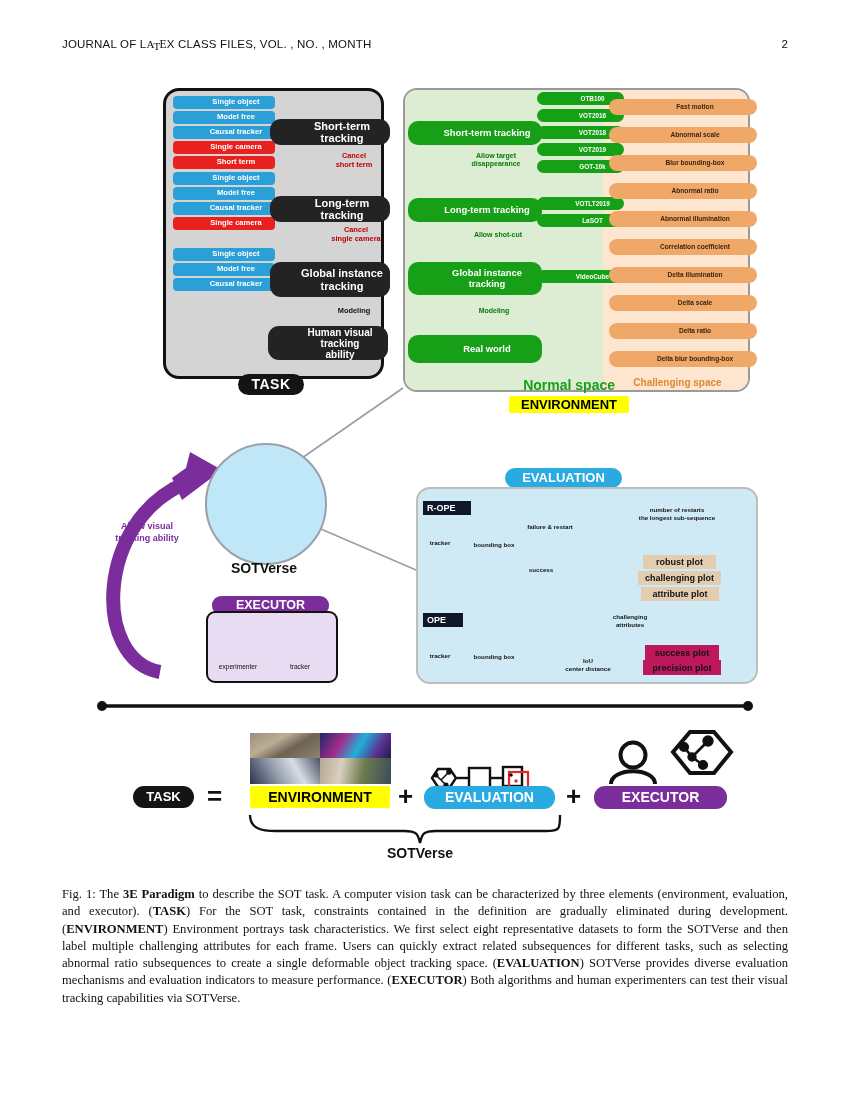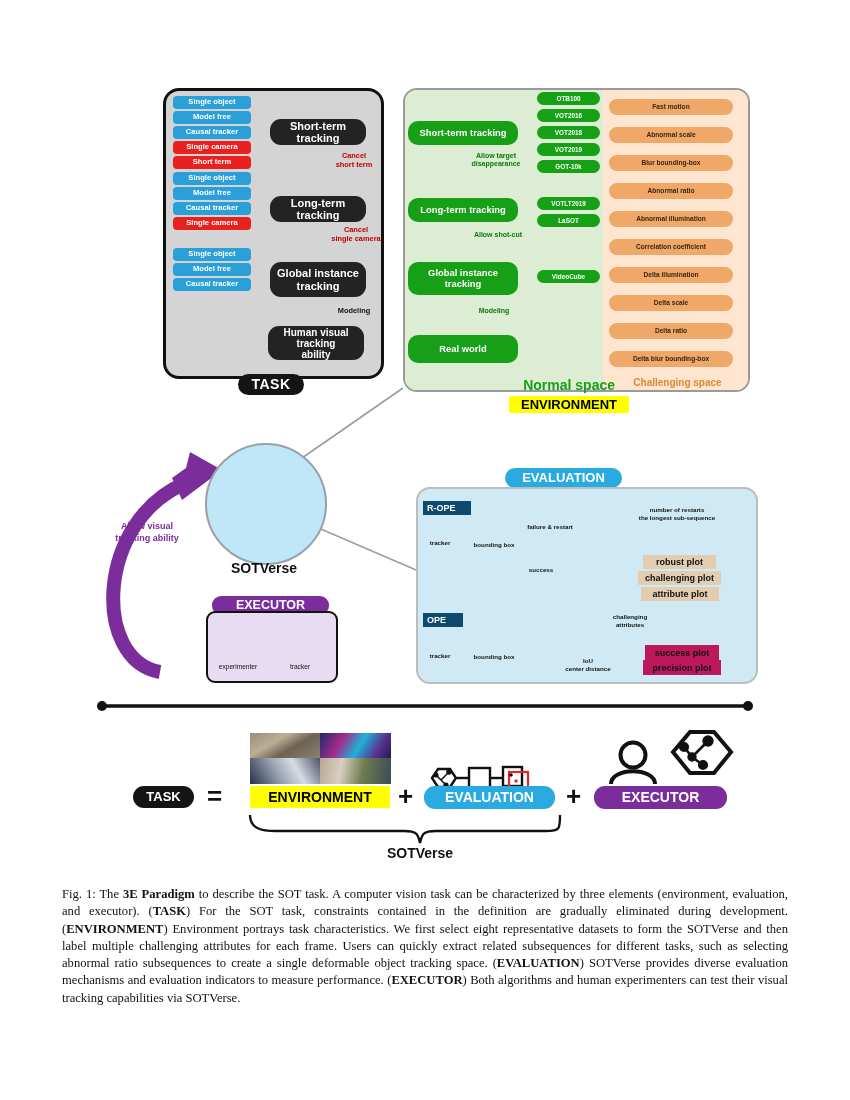--- a/index.html
+++ b/index.html
@@ -17,21 +17,21 @@
   .hdr .latex{font-family:"Liberation Serif",serif;}
   .hdr .latex .a{font-size:11px;position:relative;top:0;}
   .hdr .latex .t{font-size:11px;position:relative;top:2px;margin:0 -1px;}
 
   
   .fig{position:absolute;left:0;top:0;width:850px;height:880px;}
   .abs{position:absolute;}
   .pill{border-radius:999px;display:flex;align-items:center;justify-content:center;
         font-family:"Liberation Sans",sans-serif;font-weight:bold;text-align:center;line-height:1.05;}
   .rrect{border-radius:8px;display:flex;align-items:center;justify-content:center;
-         font-family:"Liberation Sans",sans-serif;font-weight:bold;text-align:center;line-height:1.1;}
+         font-family:"Liberation Sans",sans-serif;font-weight:bold;text-align:center;line-height:1.1;padding-left:24px;}
 
   
   #task-panel{left:163px;top:88px;width:215px;height:285px;background:#d4d4d4;
               border:3px solid #111;border-radius:16px;}
   .tk-blue{background:#2a9fd8;color:#fff;font-size:7.6px;height:13px;width:78px;border-radius:4px;}
   .tk-red{background:#e8201e;color:#fff;font-size:7.6px;height:13px;width:78px;border-radius:4px;}
   .tk-black{background:#232323;color:#fff;border-radius:11px;font-size:11px;}
   .tk-lbl{font-family:"Liberation Sans",sans-serif;font-weight:bold;font-size:7.4px;color:#c00000;
           text-align:center;line-height:1.15;}
   #task-badge{left:238px;top:374px;width:66px;height:21px;background:#141414;color:#fff;
@@ -68,21 +68,21 @@
               border-radius:9px;font-size:12.5px;}
   #exec-box{left:206px;top:611px;width:128px;height:68px;background:#e8dcf2;
             border:2.5px solid #111;border-radius:9px;}
   .exec-cap{font-family:"Liberation Sans",sans-serif;font-size:6.6px;color:#111;text-align:center;}
 
   
   #eval-badge{left:505px;top:468px;width:117px;height:20px;background:#29abe2;color:#fff;
               border-radius:10px;font-size:13px;}
   #eval-panel{left:416px;top:487px;width:338px;height:193px;background:#cfeaf5;
               border:2px solid #bdbdbd;border-radius:14px;}
-  .ev-tag{background:#0c4a6e;color:#fff;font-family:"Liberation Sans",sans-serif;font-weight:bold;
+  .ev-tag{background:#0f172a;color:#fff;font-family:"Liberation Sans",sans-serif;font-weight:bold;
           font-size:9px;display:flex;align-items:center;padding-left:4px;}
   .ev-cap{font-family:"Liberation Sans",sans-serif;font-weight:bold;font-size:6.2px;color:#111;
           text-align:center;line-height:1.25;}
   .ev-tan{background:#e3cdb1;color:#111;font-family:"Liberation Sans",sans-serif;font-weight:bold;
           font-size:9px;display:flex;align-items:center;justify-content:center;}
   .ev-grn{background:#be185d;color:#111;font-family:"Liberation Sans",sans-serif;font-weight:bold;
           font-size:9px;display:flex;align-items:center;justify-content:center;}
 
   
   #eq-task{left:133px;top:786px;width:61px;height:22px;background:#141414;color:#fff;
@@ -105,20 +105,26 @@
   #caption b{font-weight:bold;}
 
   
   .thumb{position:absolute;}
 </style>
 </head>
 <body>
 
 <div class="page">
 
+  <div class="hdr">
+    <div>
+      <span>JOURNAL OF L</span><span class="latex"><span class="a">A</span><span class="t">T</span>E</span><span>X CLASS FILES, VOL. , NO. , MONTH</span>
+    </div>
+    <div>2</div>
+  </div>
 
   <div class="fig">
 
     <svg class="abs" style="left:0;top:0;width:850px;height:880px;">
       <defs>
         <marker id="mRed" markerWidth="7" markerHeight="7" refX="3.2" refY="3" orient="auto">
           <path d="M0,0 L6.5,3 L0,6 z" fill="#d81e1e"></path>
         </marker>
         <marker id="mBlk" markerWidth="7" markerHeight="7" refX="3.2" refY="3" orient="auto">
           <path d="M0,0 L6.5,3 L0,6 z" fill="#111"></path>

